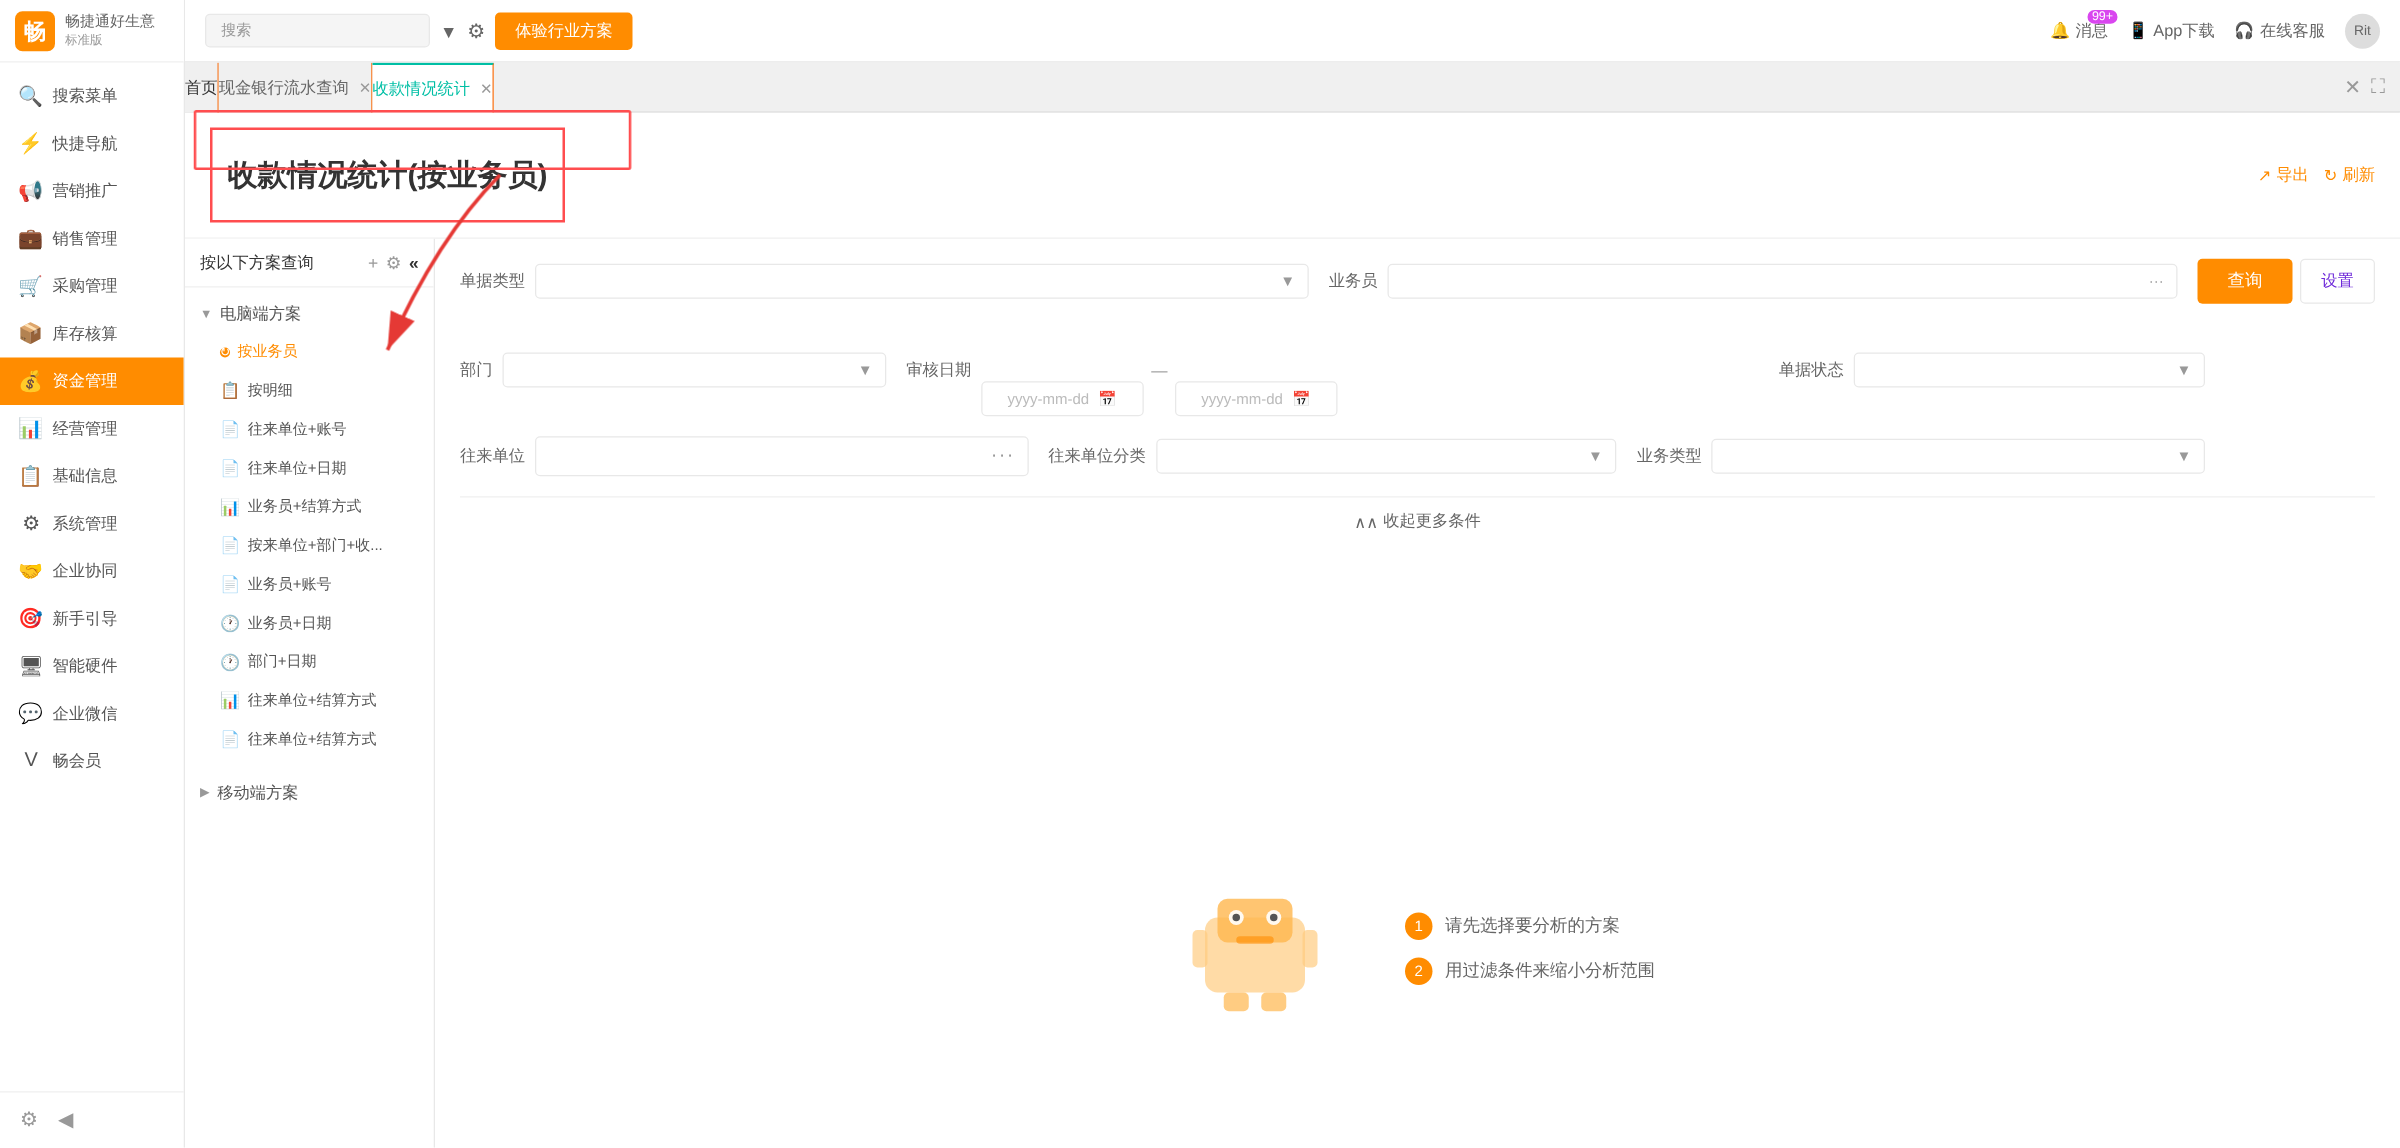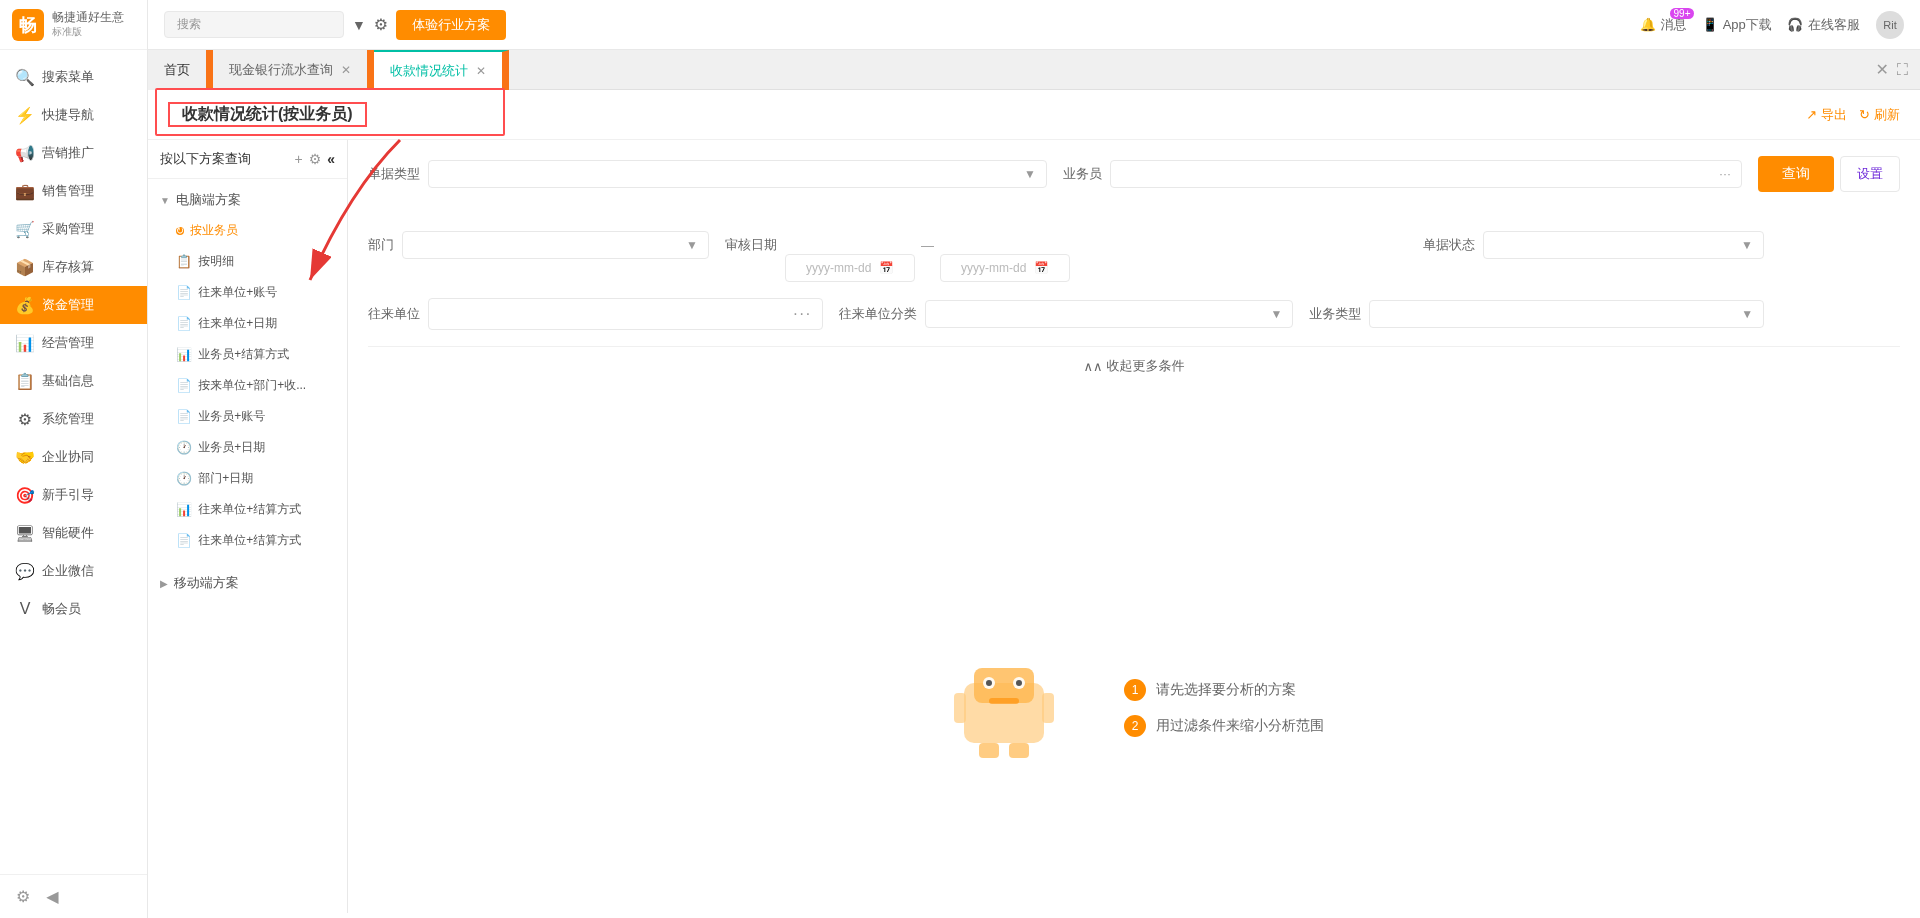--- a/index.html
+++ b/index.html
@@ -65,22 +65,22 @@
     .topbar-service { display: flex; align-items: center; gap: 4px; color: #666; font-size: 13px; cursor: pointer; }
     .topbar-avatar { width: 28px; height: 28px; background: #ddd; border-radius: 50%; cursor: pointer; }
 
     
     .tabs-bar {
       position: fixed; left: 148px; top: 50px; right: 0; height: 40px;
       background: #f0f0f0; display: flex; align-items: center;
       border-bottom: 1px solid #e0e0e0; z-index: 99;
     }
     .tab {
-      height: 40px; display: flex; align-items: center; padding: 0 16px;
-      font-size: 13px; cursor: pointer; color: #666; border-right: 7px solid #f97316;
+      height: 40px; display: flex; align-items: center; padding: 0 0;
+      font-size: 13px; cursor: pointer; color: #666; border-right: 1px solid #f97316;
       background: #f0f0f0;
     }
     .tab.home { color: #333; }
     .tab.active {
       background: #fff; color: #00bfa5; border-top: 2px solid #00bfa5;
       border-bottom: none; font-weight: 500;
     }
     .tab .tab-close { margin-left: 8px; color: #999; font-size: 12px; }
     .tabs-bar-right {
       margin-left: auto; display: flex; align-items: center; padding-right: 12px; gap: 8px;
@@ -93,22 +93,22 @@
       overflow: hidden; background: #fff;
     }
 
     
     .page-header {
       padding: 12px 20px; border-bottom: 1px solid #f0f0f0;
       display: flex; align-items: center; justify-content: space-between;
       background: #fff;
     }
     .page-title {
-      font-size: 16px; font-weight: 600; color: #333;
-      border: 2px solid #ff4d4f; padding: 0 12px; display: inline-block;
+      font-size: 24px; font-weight: 600; color: #333;
+      border: 2px solid #ff4d4f; padding: 20px 12px; display: inline-block;
     }
     .page-actions { display: flex; align-items: center; gap: 12px; }
     .action-btn {
       display: flex; align-items: center; gap: 4px;
       color: #ff8c00; cursor: pointer; font-size: 13px;
     }
 
     
     .content-body {
       display: flex; height: calc(100% - 55px);

